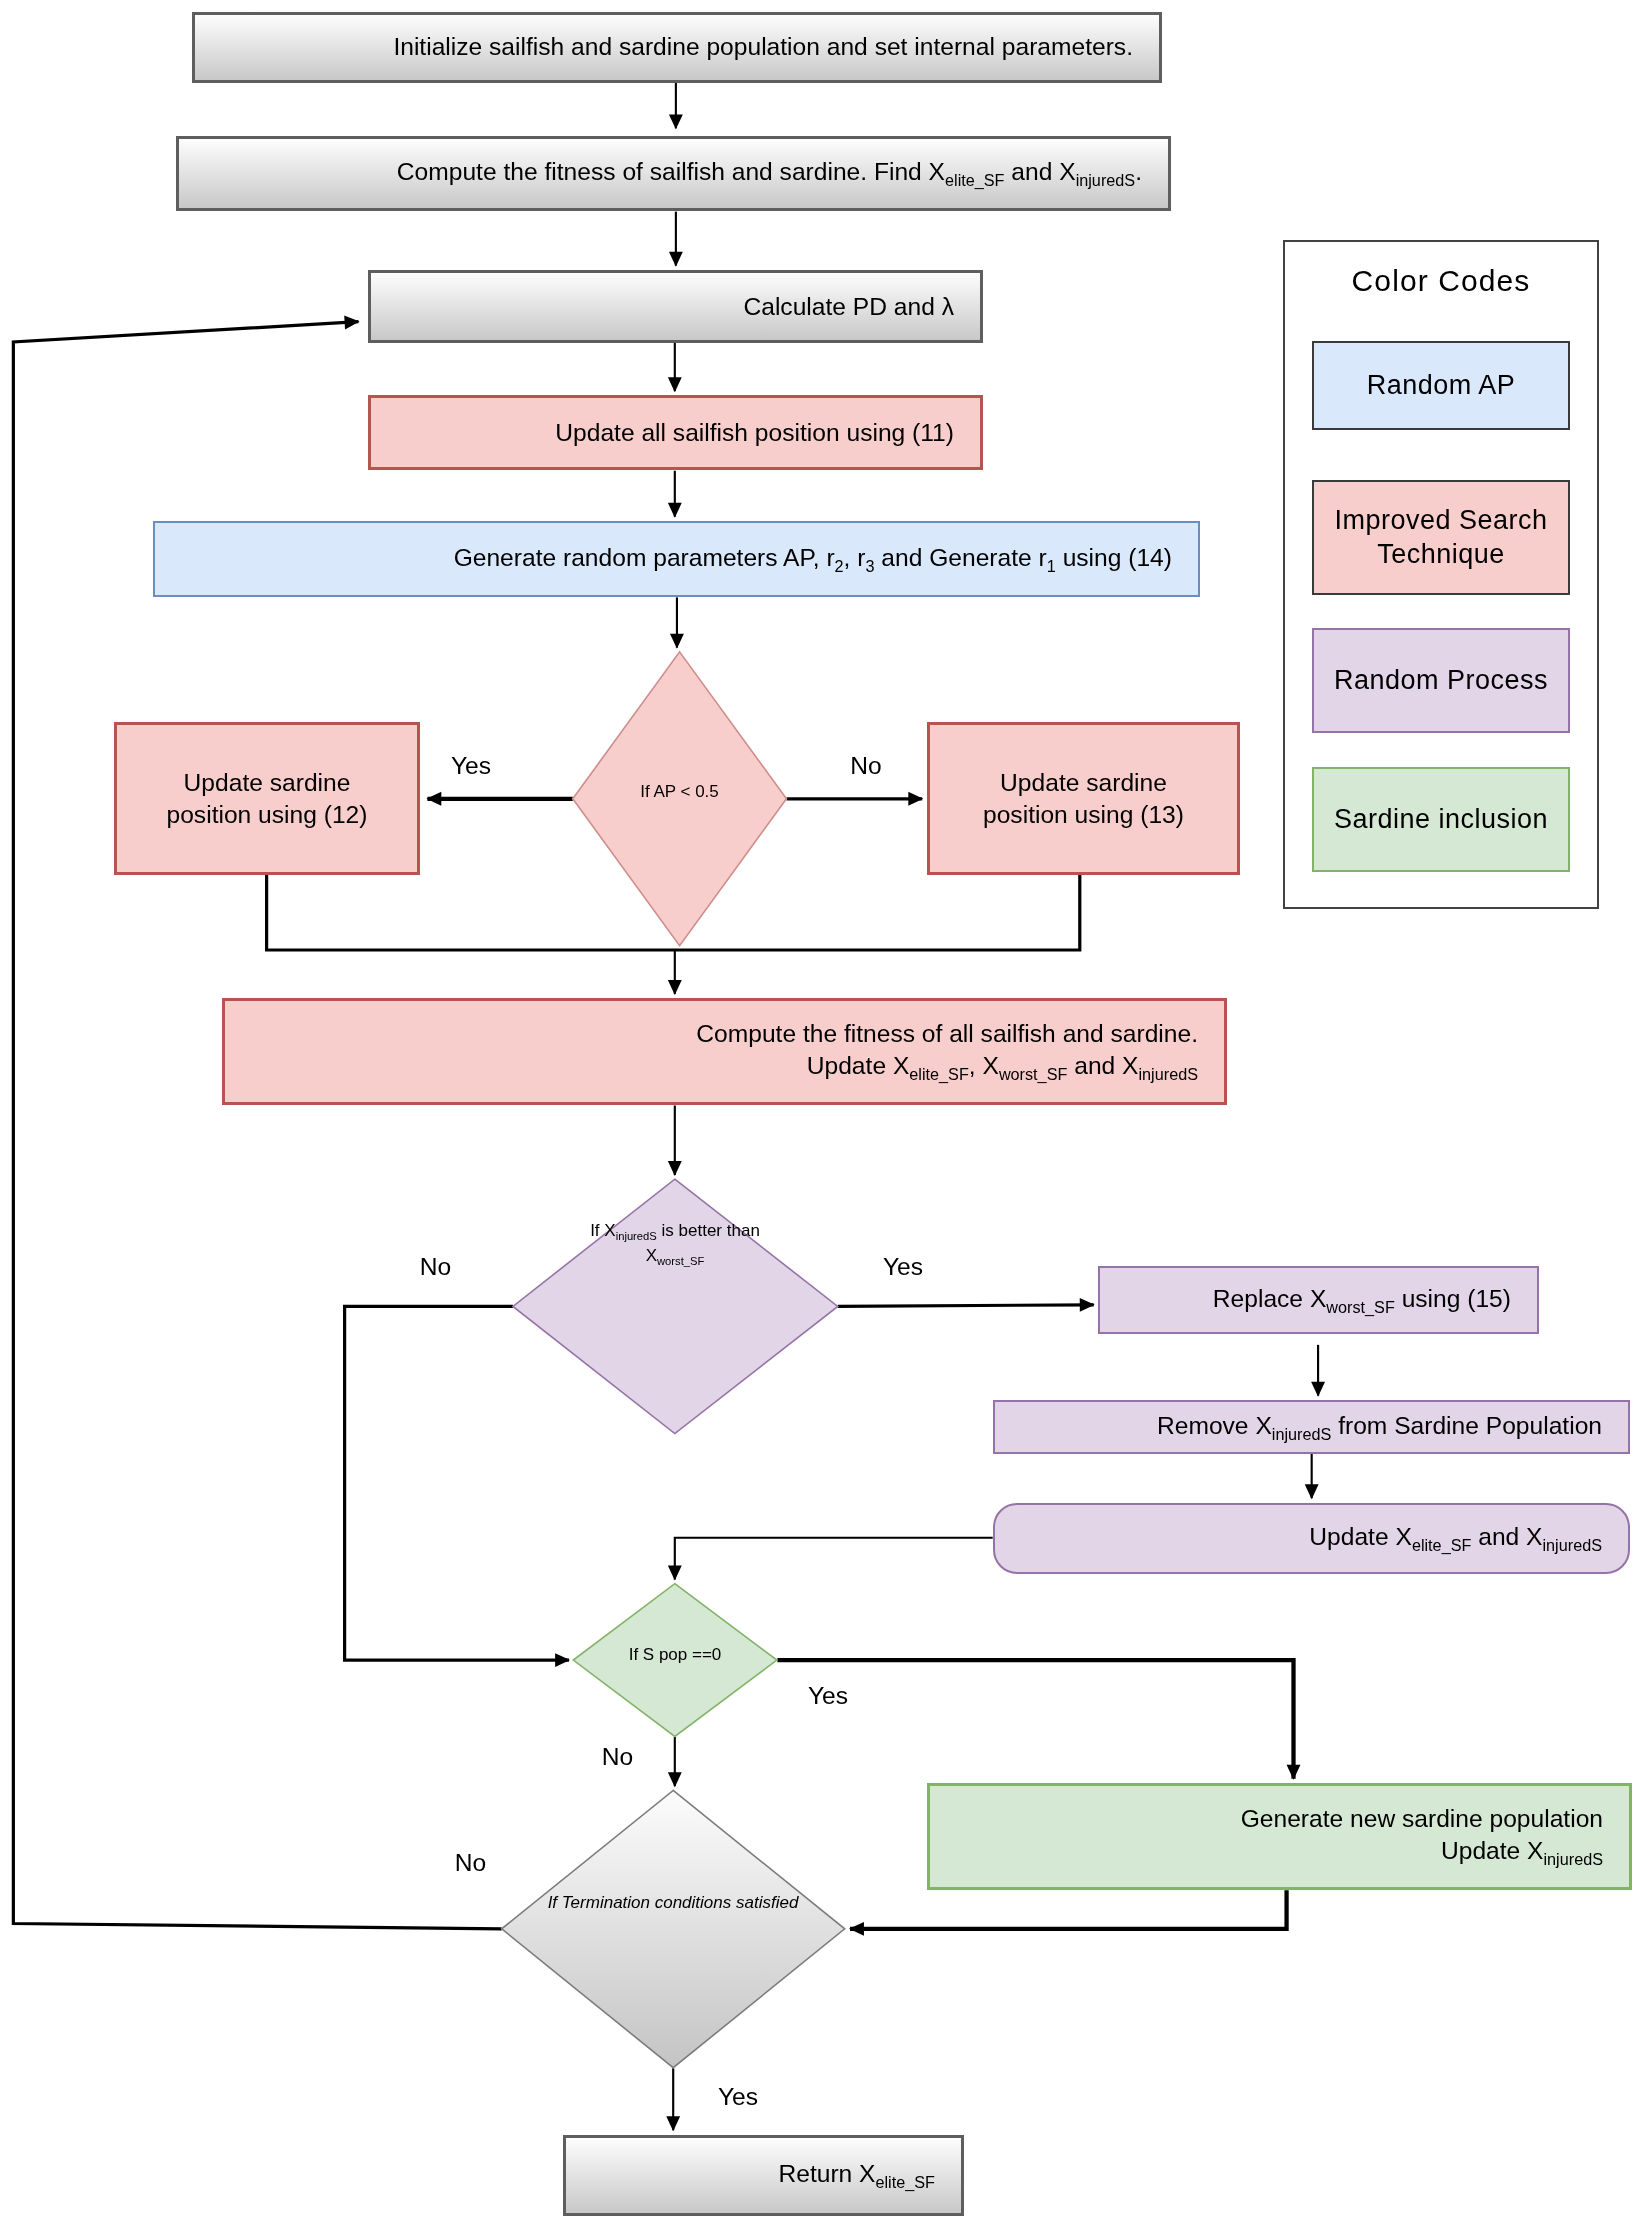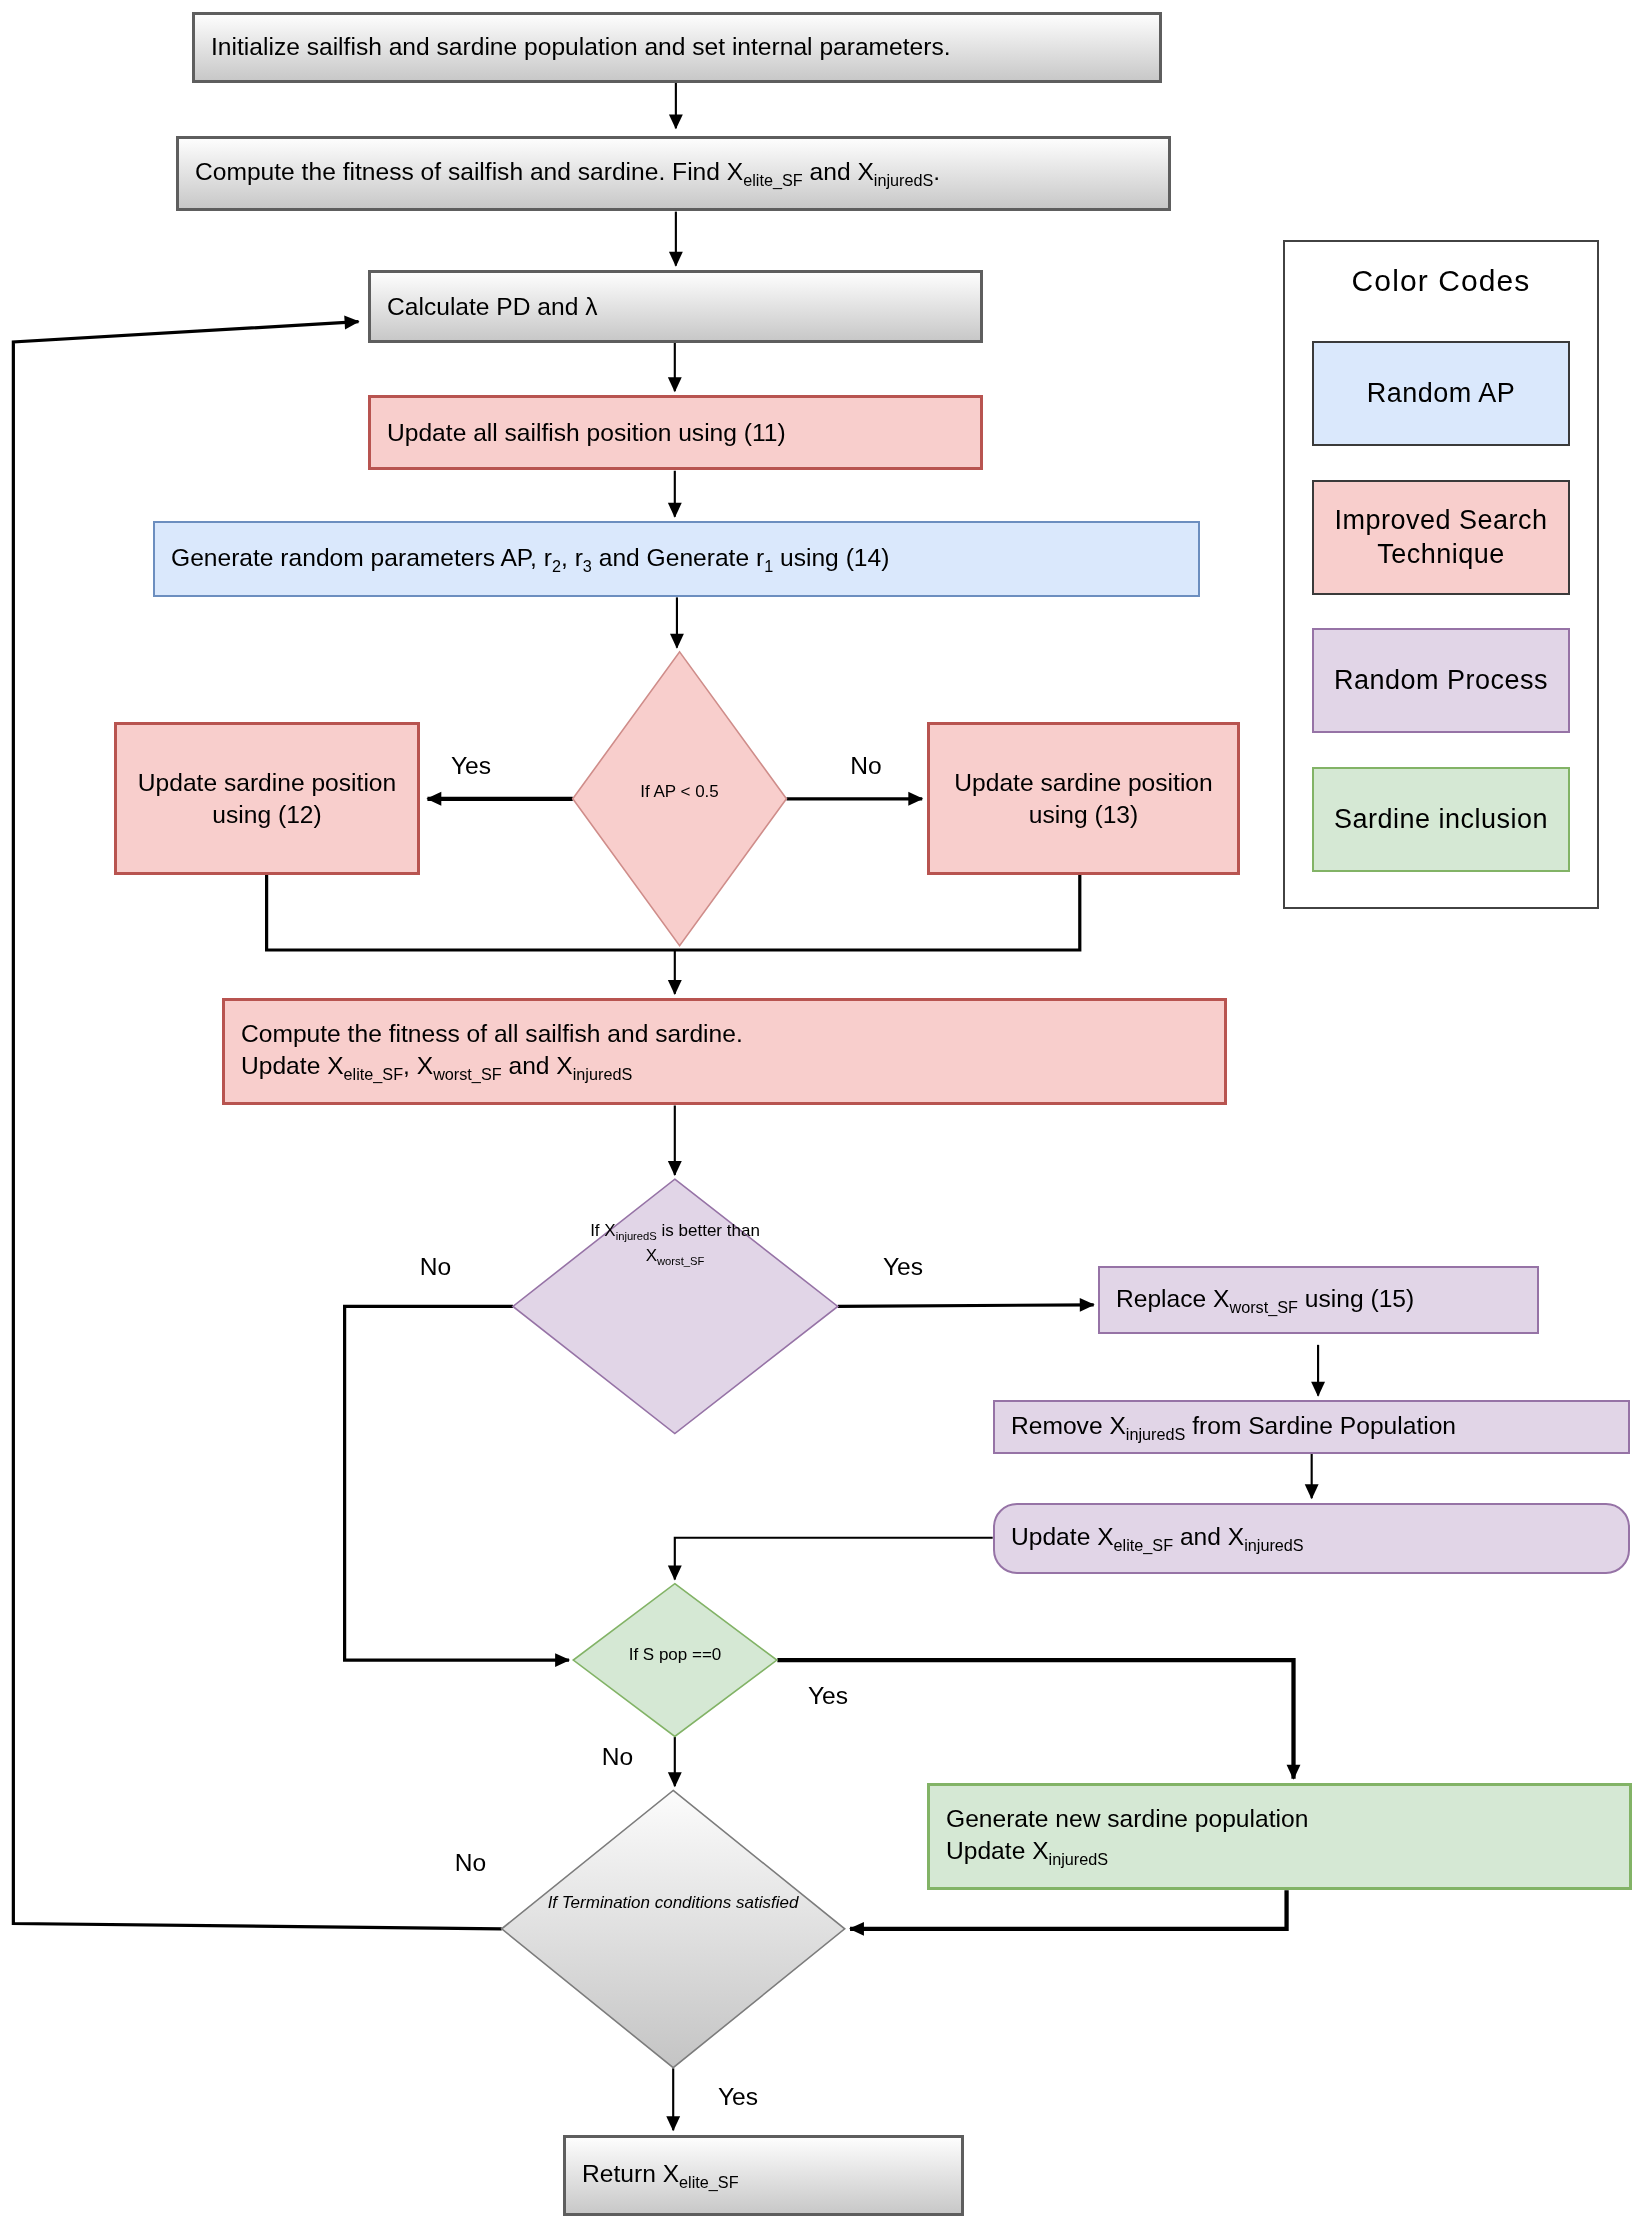--- a/index.html
+++ b/index.html
@@ -14,22 +14,22 @@
   .med  { stroke-width:6px; }
   .thick{ stroke-width:8px; }
 
   .d-pink   { fill:var(--pink_fill);   stroke:#cf8d8a;            stroke-width:3px; }
   .d-purple { fill:var(--purple_fill); stroke:var(--purple_border); stroke-width:3px; }
   .d-green  { fill:var(--green_fill);  stroke:var(--green_border);  stroke-width:3px; }
   .d-gray   { fill:url(#grayGrad);     stroke:#7c7c7c;            stroke-width:3px; }
 
   .node {
     position:absolute; box-sizing:border-box;
-    display:flex; flex-direction:column; align-items:flex-start; justify-content:center;
-    text-align:center; font-size:24.6px; line-height:1.3; padding:0 16px;
+    display:flex; flex-direction:column; align-items:flex-end; justify-content:center;
+    text-align:center; font-size:24.6px; line-height:1.3; padding:0 26px;
   }
   .grayBox  { background:linear-gradient(180deg,#fdfdfd 0%,#c8c8c8 100%); border:3.2px solid #5e5e5e; }
   .pinkBox  { background:var(--pink_fill);   border:3.2px solid var(--pink_border); }
   .blueBox  { background:var(--blue_fill);   border:2.7px solid var(--blue_border); }
   .purpleBox{ background:var(--purple_fill); border:2.7px solid var(--purple_border); }
   .greenBox { background:var(--green_fill);  border:3.2px solid var(--green_border); }
 
   .dlabel {
     position:absolute; text-align:center; font-size:17px; line-height:1.35;
   }
@@ -44,21 +44,21 @@
   }
   #legend .ltitle {
     position:absolute; left:0; top:22.4px; width:100%;
     text-align:center; font-size:30px; letter-spacing:1.1px;
   }
   .sw {
     position:absolute; left:27px; width:258px; box-sizing:border-box;
     display:flex; align-items:center; justify-content:center;
     text-align:center; font-size:27px; line-height:1.25; letter-spacing:0.5px;
   }
-  .sw.blue   { top:99px; height:105px; background:var(--blue_fill);   border:2.1px solid #3a3a3a; }
+  .sw.blue   { top:99px; height:89px; background:var(--blue_fill);   border:2.1px solid #3a3a3a; }
   .sw.pink   { top:238px; height:115px; background:var(--pink_fill);   border:2.1px solid #3a3a3a; }
   .sw.purple { top:386px; height:105px; background:var(--purple_fill); border:2.1px solid var(--purple_border); }
   .sw.green  { top:525px; height:105px; background:var(--green_fill);  border:2.1px solid var(--green_border); }
 </style>
 </head>
 <body>
 
 <div id="canvas">
 
   <svg id="wires" viewBox="0 0 3077 4168" xmlns="http://www.w3.org/2000/svg">

